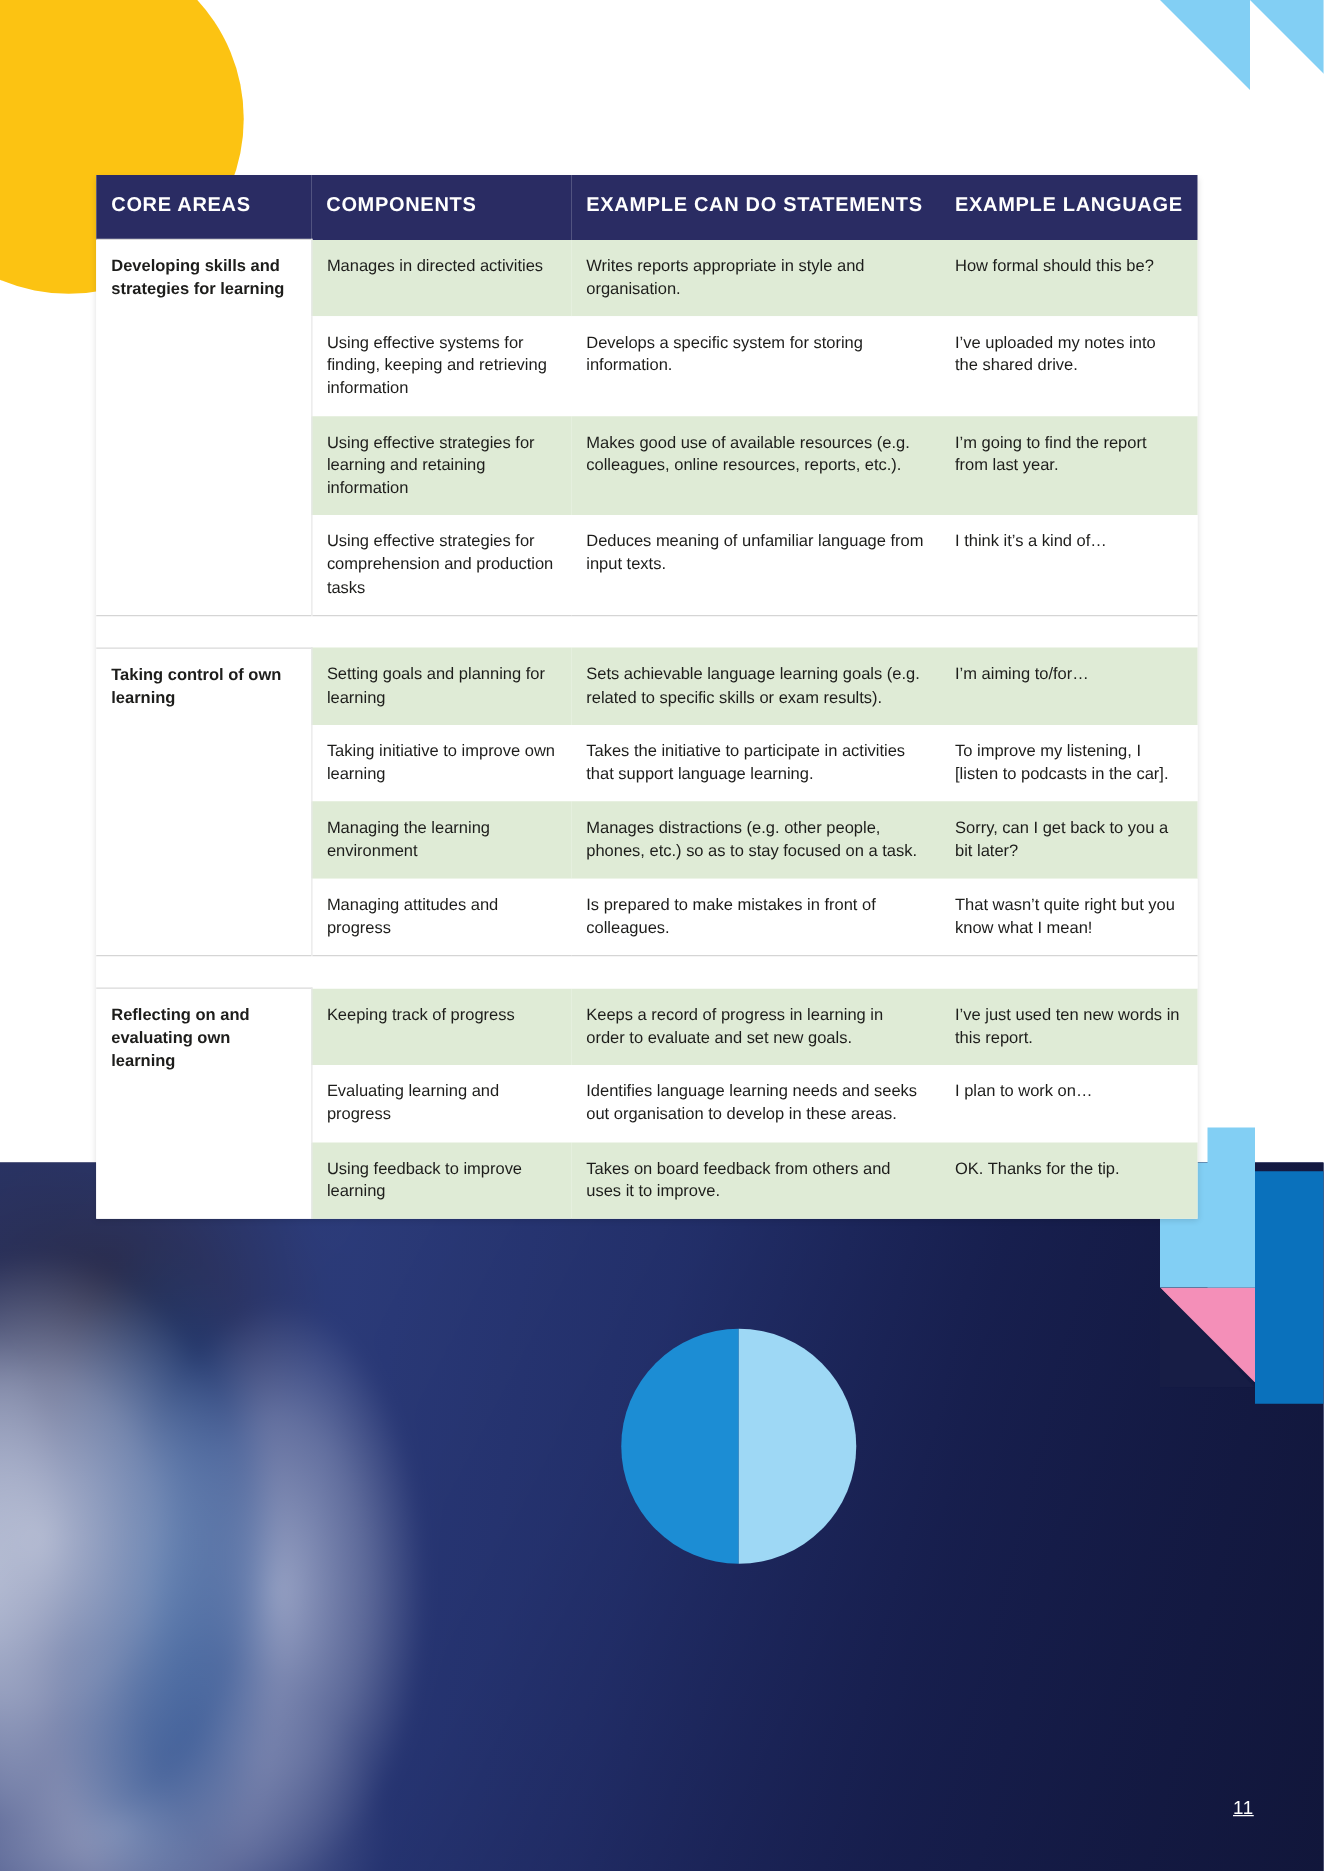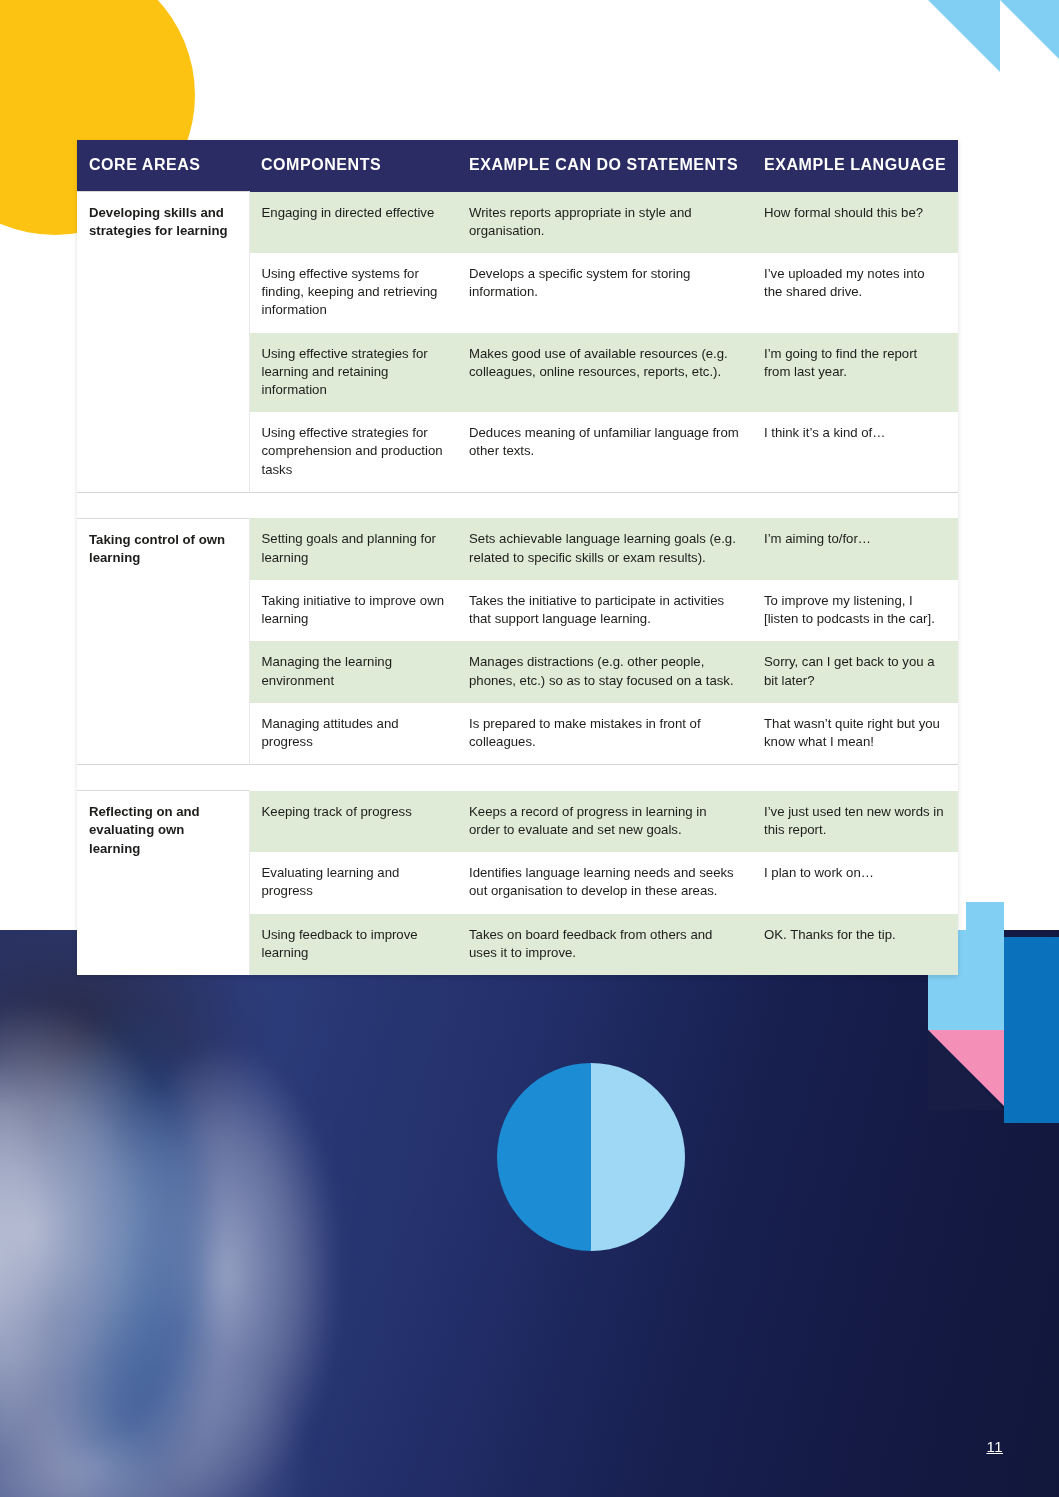--- a/index.html
+++ b/index.html
@@ -302,37 +302,37 @@
         <tr>
           <th>CORE AREAS</th>
           <th>COMPONENTS</th>
           <th>EXAMPLE CAN DO STATEMENTS</th>
           <th>EXAMPLE LANGUAGE</th>
         </tr>
       </thead>
       <tbody id="table-body">
           <tr class="shade sec-start">
             <td class="core-cell" rowspan="4">Developing skills and strategies for learning</td>
-            <td class="comp-cell">Engaging in directed effective</td>
+            <td class="comp-cell">Manages in directed activities</td>
             <td class="cando-cell">Writes reports appropriate in style and organisation.</td>
             <td class="lang-cell">How formal should this be?</td>
           </tr>
           <tr class="plain">
             <td class="comp-cell">Using effective systems for finding, keeping and retrieving information</td>
             <td class="cando-cell">Develops a specific system for storing information.</td>
             <td class="lang-cell">I’ve uploaded my notes into the shared drive.</td>
           </tr>
           <tr class="shade">
             <td class="comp-cell">Using effective strategies for learning and retaining information</td>
             <td class="cando-cell">Makes good use of available resources (e.g. colleagues, online resources, reports, etc.).</td>
             <td class="lang-cell">I’m going to find the report from last year.</td>
           </tr>
           <tr class="plain">
             <td class="comp-cell">Using effective strategies for comprehension and production tasks</td>
-            <td class="cando-cell">Deduces meaning of unfamiliar language from other texts.</td>
+            <td class="cando-cell">Deduces meaning of unfamiliar language from input texts.</td>
             <td class="lang-cell">I think it’s a kind of…</td>
           </tr>
           <tr class="sec-divider">
             <td colspan="4"></td>
           </tr>
           <tr class="shade sec-start">
             <td class="core-cell" rowspan="4">Taking control of own learning</td>
             <td class="comp-cell">Setting goals and planning for learning</td>
             <td class="cando-cell">Sets achievable language learning goals (e.g. related to specific skills or exam results).</td>
             <td class="lang-cell">I’m aiming to/for…</td>

